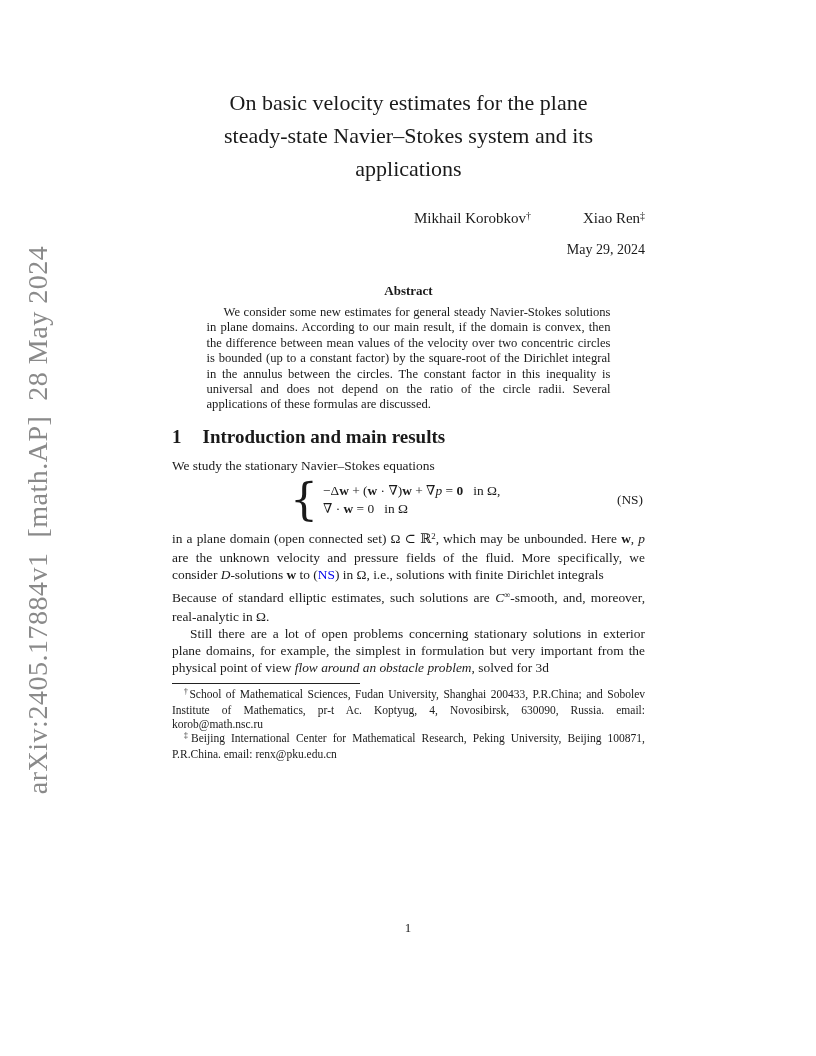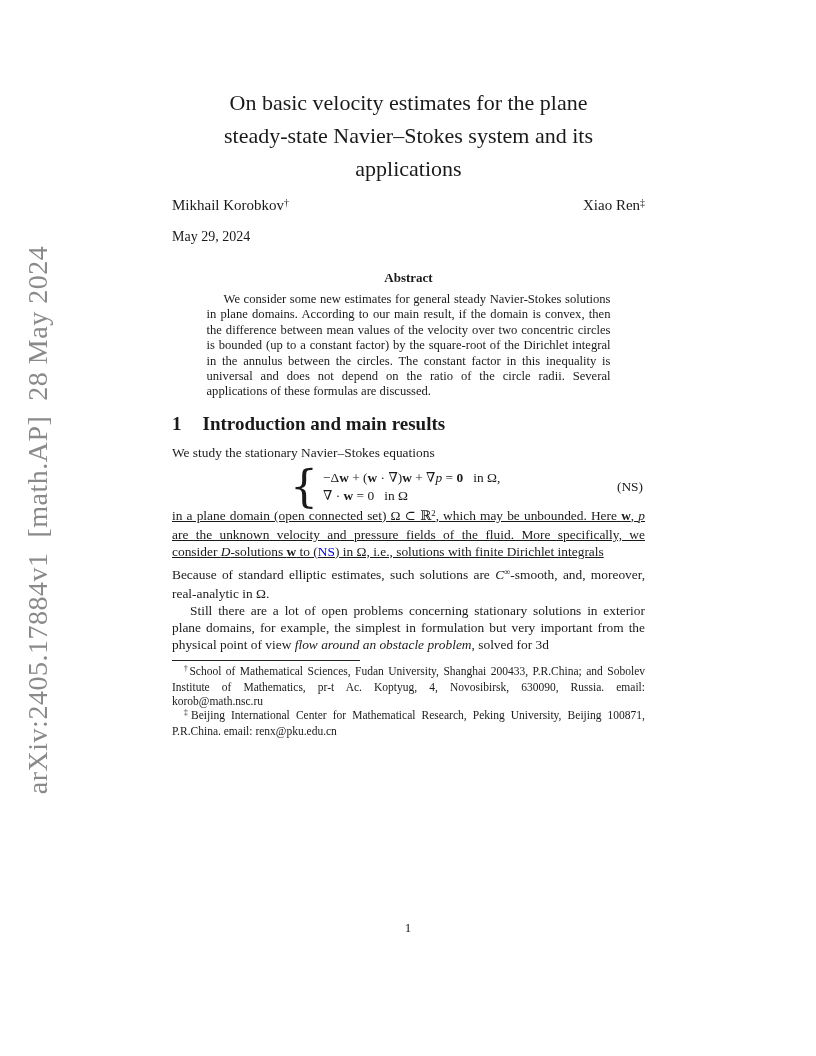--- a/index.html
+++ b/index.html
@@ -25,35 +25,35 @@
     color:var(--watermark);
     letter-spacing:0.5px;
   }
   .main{position:absolute;left:172px;top:0;width:473px;}
   .title{
     margin:86px 0 0 0;
     font-size:22px;line-height:33px;
     font-weight:400;text-align:center;
   }
   .authors{
-    display:flex;justify-content:space-between;gap:52px;
-    margin-top:11px;font-size:15px;line-height:19px;
+    display:flex;justify-content:flex-end;gap:52px;
+    margin-top:24px;font-size:15px;line-height:19px;
   }
-  .date{margin-top:12px;text-align:left;font-size:14px;line-height:18px;}
+  .date{margin-top:12px;text-align:right;font-size:14px;line-height:18px;}
   .abs-head{margin-top:24px;text-align:center;font-weight:700;font-size:13px;line-height:16px;}
   .abs-body{
     width:404px;margin:6px auto 11px auto;
     font-size:12.6px;line-height:15.4px;
     text-align:justify;text-indent:17px;
   }
   .sec-head{margin-top:13px;font-size:19px;line-height:22px;font-weight:700;}
   .sec-num{display:inline-block;margin-right:21px;}
   .para{font-size:13.4px;line-height:17px;text-align:justify;}
   .p1{margin-top:9px;}
-  .p2{text-decoration:underline;}
+  .p2{margin-top:10px;}
   .p3{margin-top:6px;}
   .p4{text-indent:18px;}
   .eq{position:relative;}
   .eq-ns{margin-top:6px;}
   .eq-ns-body{display:flex;align-items:center;margin-left:118px;}
   .brace{
     font-size:44px;line-height:40px;font-weight:400;
     margin-right:5px;
     font-family:"DejaVu Serif",serif;
   }

